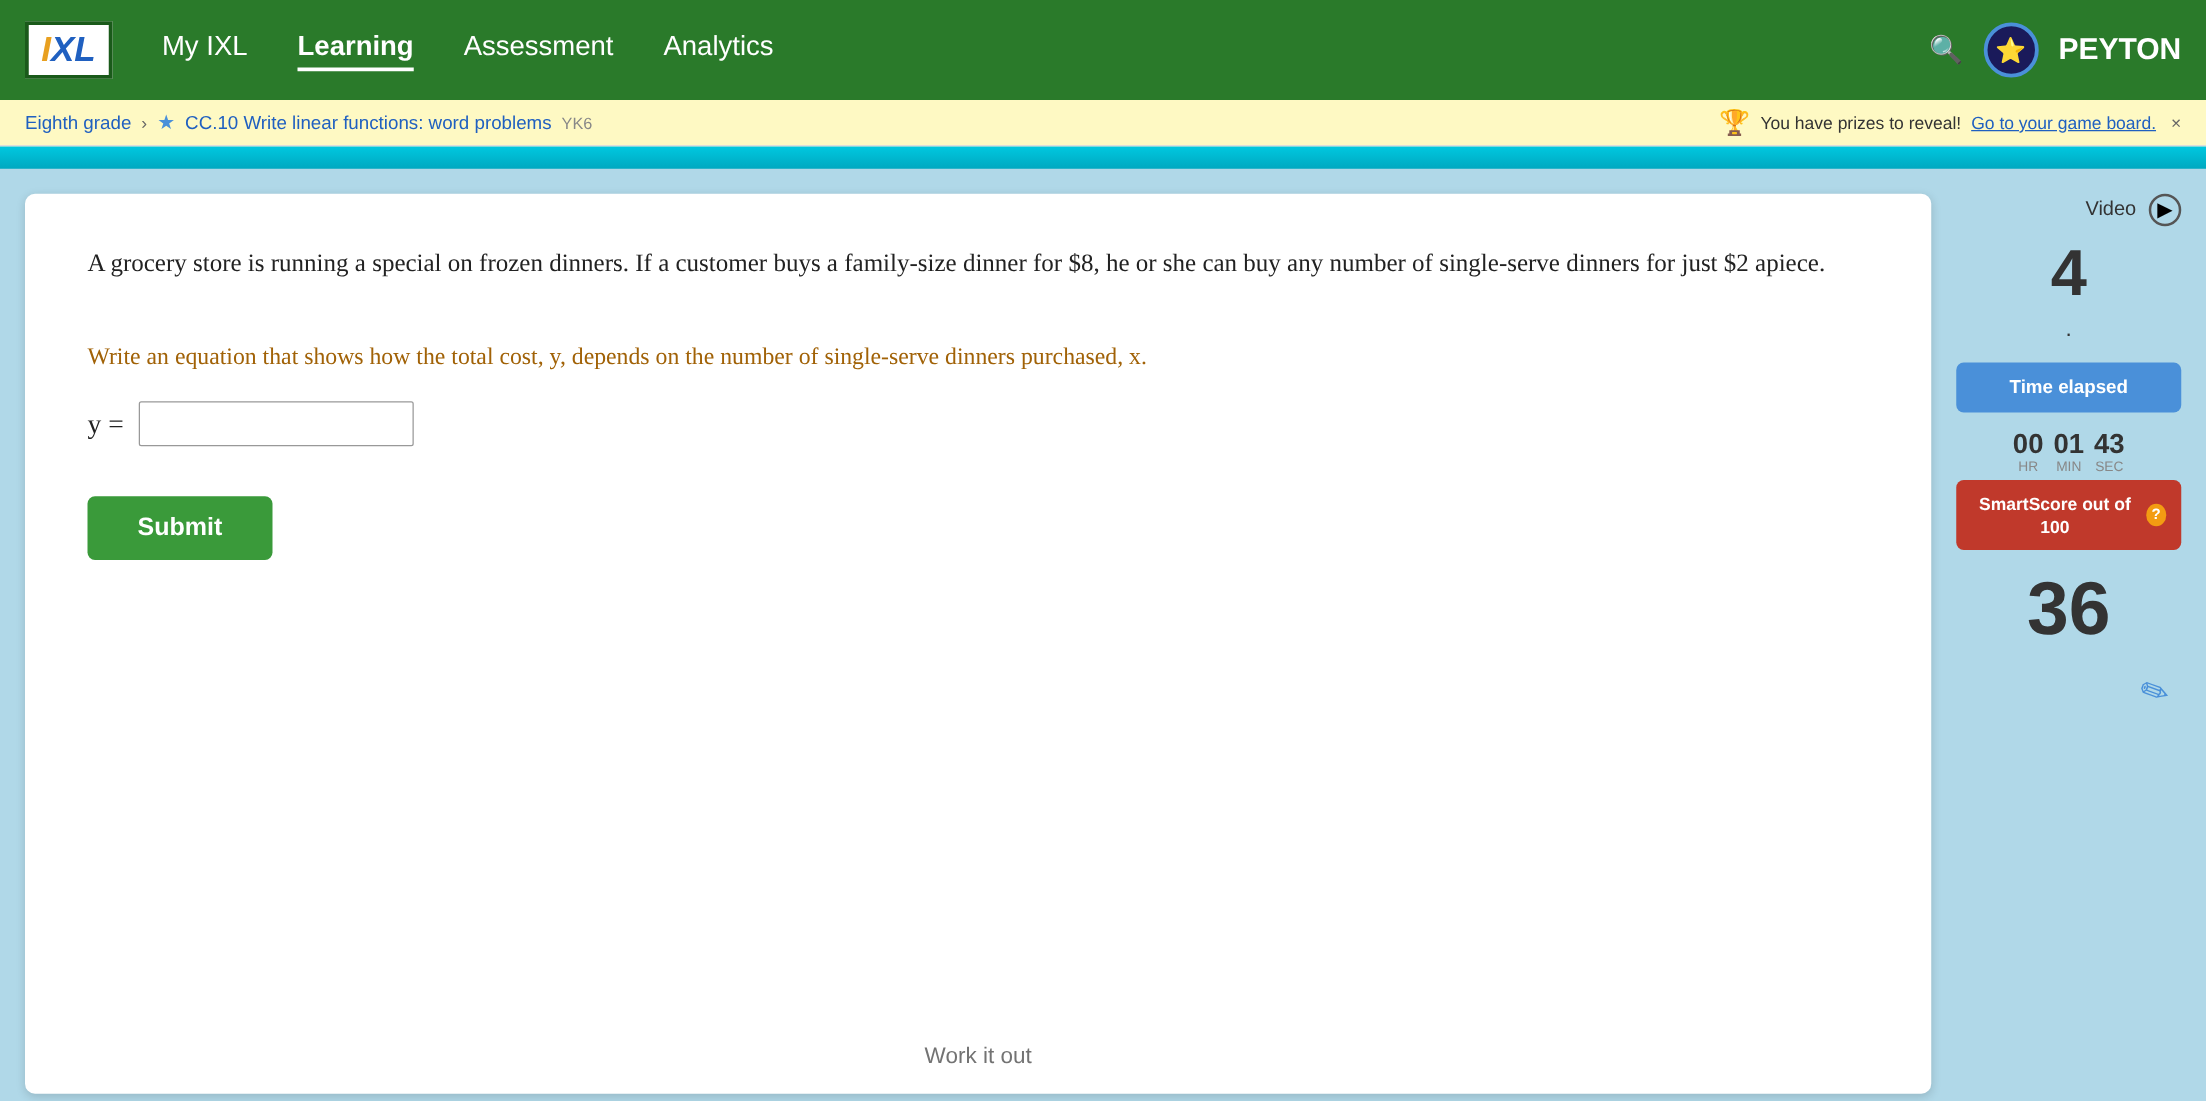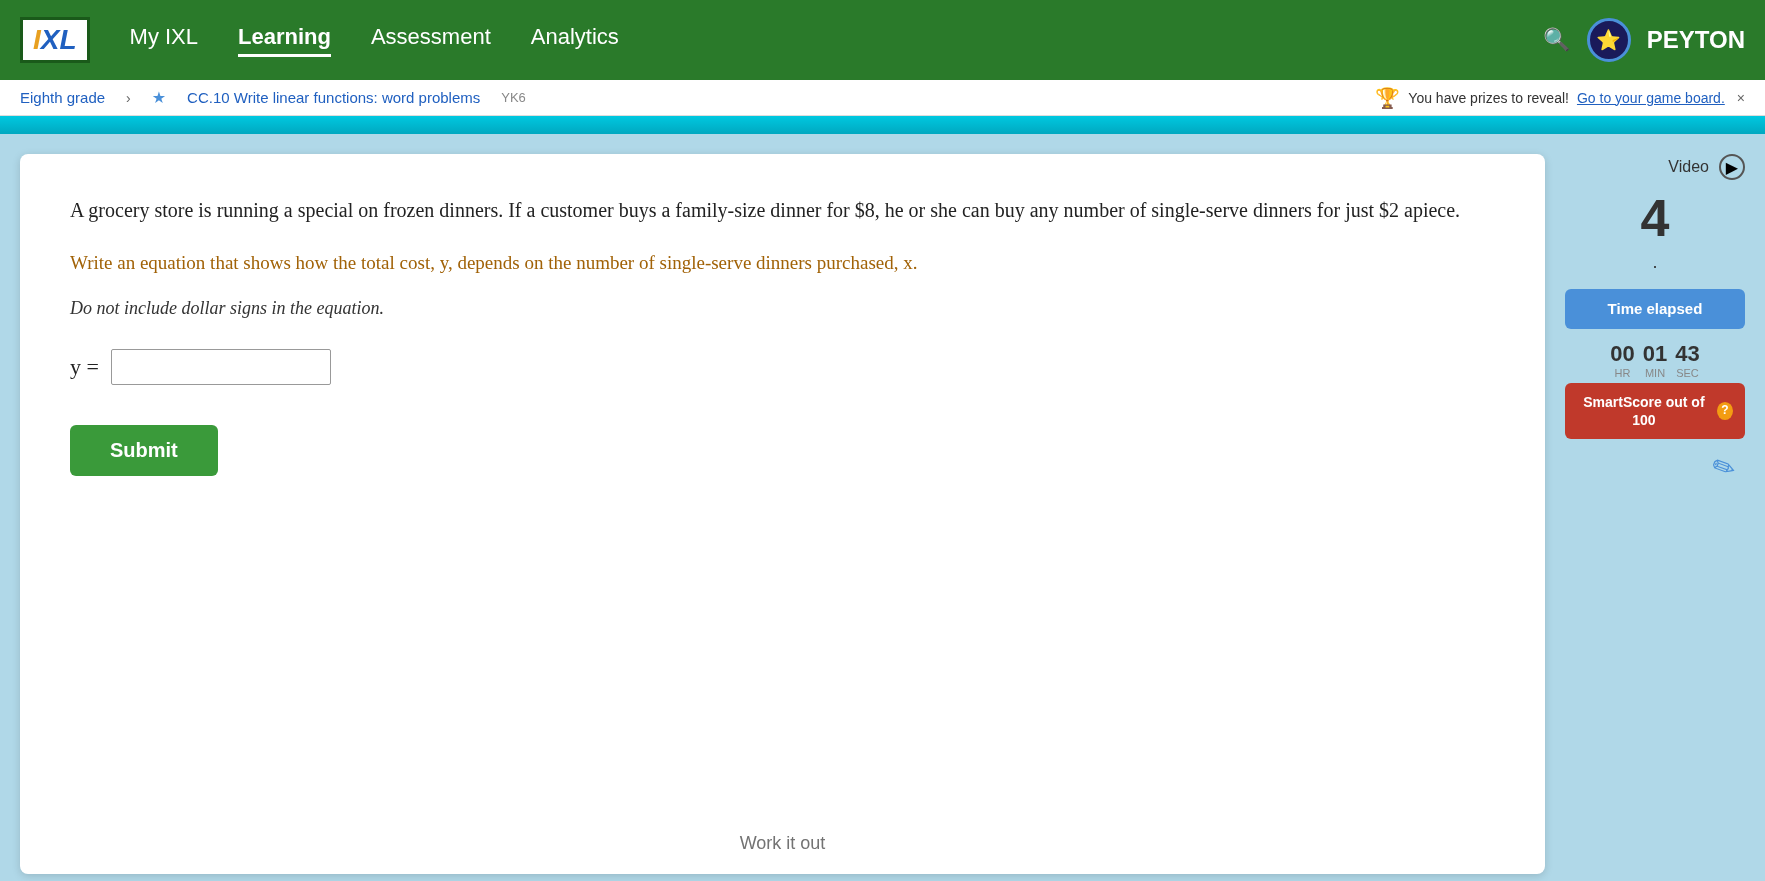--- a/index.html
+++ b/index.html
@@ -73,25 +73,25 @@
       font-size: 20px;
     }
     .user-name {
       color: white;
       font-size: 24px;
       font-weight: 600;
     }
 
     
     .breadcrumb-bar {
-      background: #ffffff;
+      background: #fef9c3;
       padding: 8px 20px;
       display: flex;
       align-items: center;
-      gap: 21px;
+      gap: 8px;
       font-size: 14px;
       border-bottom: 1px solid #ddd;
       position: relative;
     }
     .breadcrumb-grade {
       color: #2060c0;
       cursor: pointer;
       font-size: 15px;
     }
     .breadcrumb-sep {
@@ -150,21 +150,21 @@
       padding: 40px 50px;
       box-shadow: 0 2px 8px rgba(0,0,0,0.15);
       position: relative;
       min-height: 700px;
     }
 
     .question-text {
       font-size: 20px;
       line-height: 1.6;
       color: #222;
-      margin-bottom: 22px;
+      margin-bottom: 44px;
       font-family: 'Times New Roman', serif;
     }
 
     .equation-prompt {
       font-size: 19px;
       line-height: 1.6;
       color: #a16207;
       margin-bottom: 20px;
       font-family: 'Times New Roman', serif;
     }
@@ -399,21 +399,20 @@
   </div>
 </div>
 
 <div class="cyan-strip"></div>
 
 <div class="main-area">
 
   <div class="question-panel">
     <p class="question-text">A grocery store is running a special on frozen dinners. If a customer buys a family-size dinner for $8, he or she can buy any number of single-serve dinners for just $2 apiece.</p>
     <p class="equation-prompt">Write an equation that shows how the total cost, y, depends on the number of single-serve dinners purchased, x.</p>
-    <p class="no-dollar-note">Do not include dollar signs in the equation.</p>
 
     <div class="answer-row">
       <span class="y-label">y =</span>
       <input class="answer-input" type="text" style="">
     </div>
 
     <button class="submit-btn">Submit</button>
 
     <a class="work-it-out">Work it out</a>
   </div>
@@ -446,19 +445,20 @@
         <div class="timer-unit">SEC</div>
       </div>
     </div>
 
     <div class="smartscore-box">
       <span>SmartScore
 out of 100</span>
       <span class="smartscore-info">?</span>
     </div>
 
+    <div class="smartscore-value">36</div>
 
     <div class="pencil-icon-area">
       <span class="pencil-icon">✏</span>
     </div>
 
   </div>
 </div>
 
 </body></html>

